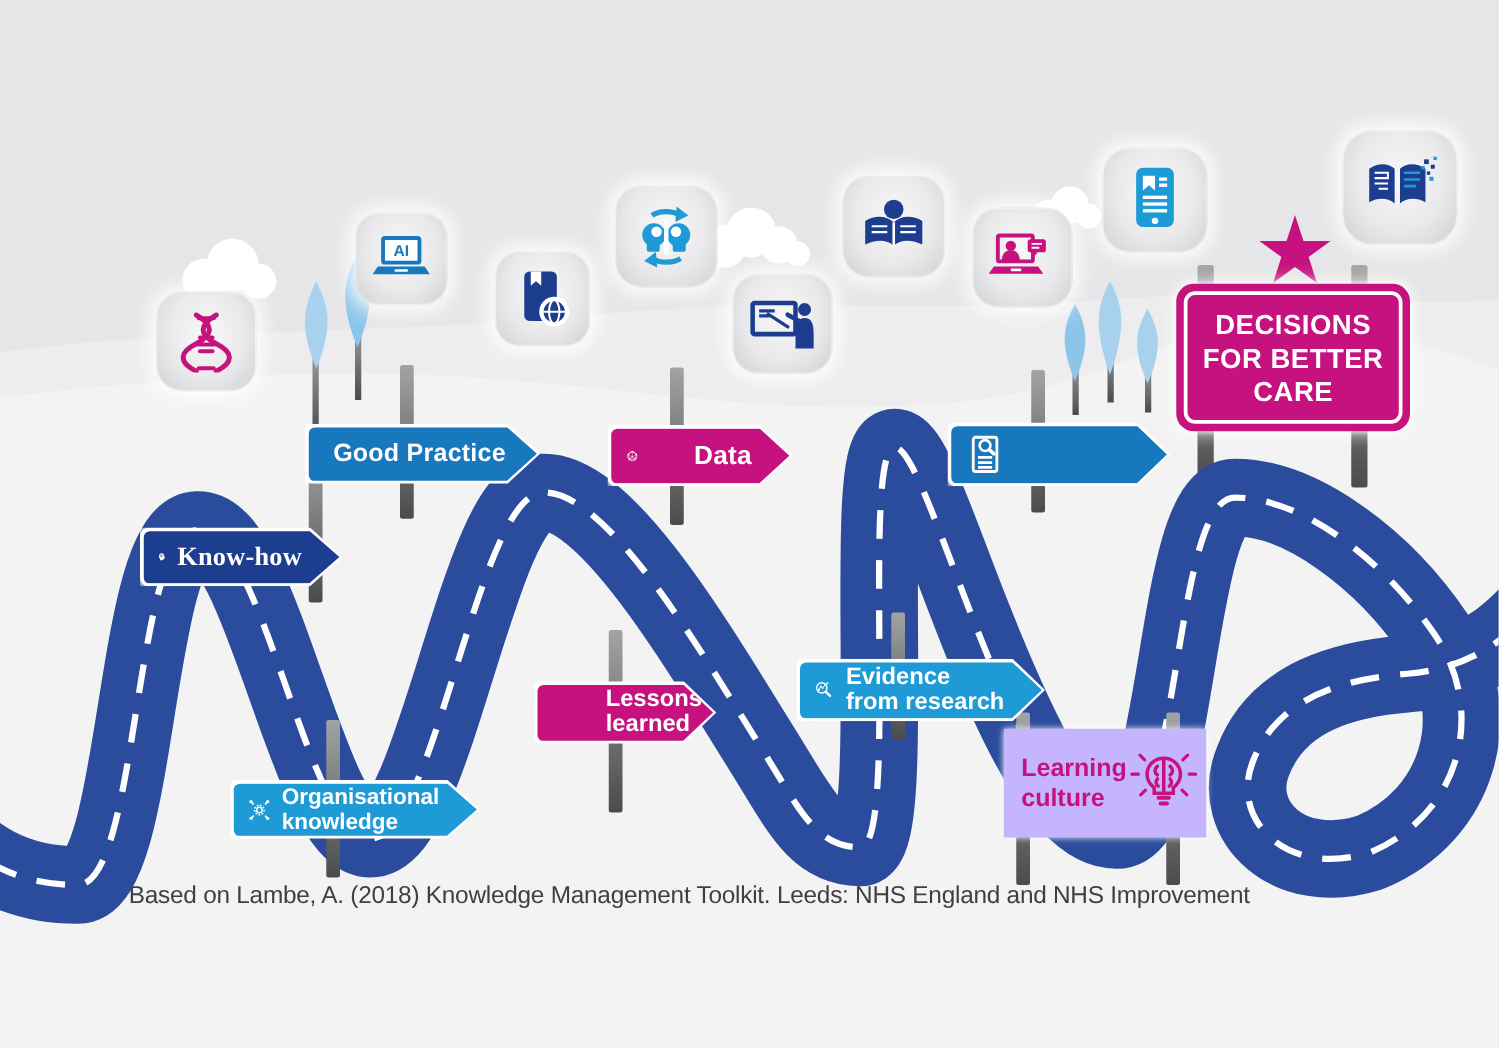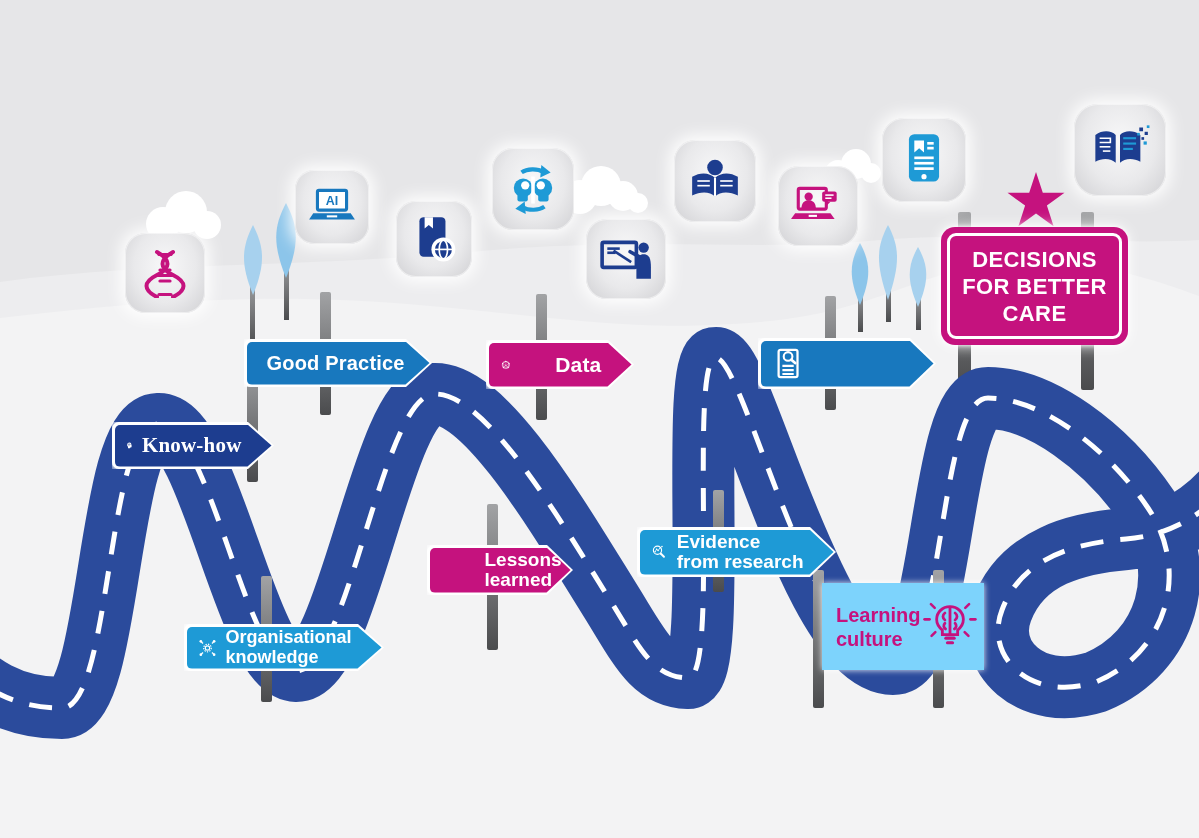--- a/index.html
+++ b/index.html
@@ -36,21 +36,21 @@
 
   .s-knowhow{left:112px;top:386px;width:162px;height:47px;}
   .s-goodpractice{left:244px;top:303px;width:188px;height:48px;}
   .s-data{left:486px;top:304px;width:148px;height:49px;}
   .s-policies{left:758px;top:302px;width:178px;height:51px;}
   .s-org{left:184px;top:588px;width:200px;height:47px;}
   .s-lessons{left:427px;top:509px;width:146px;height:50px;}
   .s-evidence{left:637px;top:491px;width:199px;height:50px;}
 
   
-  .s-learning{left:822px;top:583px;width:162px;height:87px;background:#7dd3fc;
+  .s-learning{left:803px;top:583px;width:162px;height:87px;background:#c4b5fd;
     display:flex;align-items:center;justify-content:space-between;padding:0 6px 0 14px;box-sizing:border-box;
     filter:drop-shadow(0 0 3px rgba(255,255,255,.9));}
   .s-learning .lc-text{color:var(--magenta,#c5127e);font-weight:bold;font-size:20px;line-height:24px;}
 
   
   .s-decisions{left:941px;top:227px;width:187px;height:118px;background:var(--magenta,#c5127e);border-radius:14px;}
   .s-decisions .plate-in{position:absolute;inset:6px;border:3.5px solid #fff;border-radius:9px;
     display:flex;flex-direction:column;align-items:center;justify-content:center;
     color:#fff;font-weight:bold;font-size:22px;line-height:27px;letter-spacing:.4px;text-align:right;}
 
@@ -152,21 +152,21 @@
       <g style="stroke:var(--magenta)" stroke-width="3.2" stroke-linecap="round">
         <line x1="16" y1="6.5" x2="28" y2="6.5"></line>
         <line x1="17" y1="22" x2="27" y2="22"></line>
         <line x1="15" y1="27.5" x2="29" y2="27.5"></line>
         <line x1="17" y1="33" x2="27" y2="33"></line>
         <line x1="16" y1="46.5" x2="28" y2="46.5"></line>
       </g>
     </svg>
   </div>
 
-  <div class="tile" style="left:295px;top:170px;width:74px;height:74px;">
+  <div class="tile" style="left:284px;top:170px;width:74px;height:74px;">
     <svg width="52" height="38" viewBox="0 0 50 36">
       <rect x="11" y="2" width="28" height="19" rx="1.5" fill="#ffffff" style="stroke:var(--nhs-blue)" stroke-width="3"></rect>
       <text x="25" y="16" font-size="12" font-weight="bold" text-anchor="middle" style="fill:var(--nhs-blue);font-family:'Liberation Sans',sans-serif">AI</text>
       <path d="M7,24 L43,24 L47,30 L3,30 Z" style="fill:var(--nhs-blue)"></path>
       <line x1="20" y1="27" x2="30" y2="27" stroke="#ffffff" stroke-width="2"></line>
     </svg>
   </div>
 
   <div class="tile" style="left:396px;top:201px;width:76px;height:76px;">
     <svg width="50" height="50" viewBox="0 0 48 48">
@@ -442,14 +442,15 @@
   </div>
 
   <div class="sign s-decisions">
     <div class="plate-in">
       <div>DECISIONS</div>
       <div>FOR BETTER</div>
       <div>CARE</div>
     </div>
   </div>
 
+  <div class="caption">Based on Lambe, A. (2018) Knowledge Management Toolkit. Leeds: NHS England and NHS Improvement</div>
 
 </div>
 
 </body></html>

